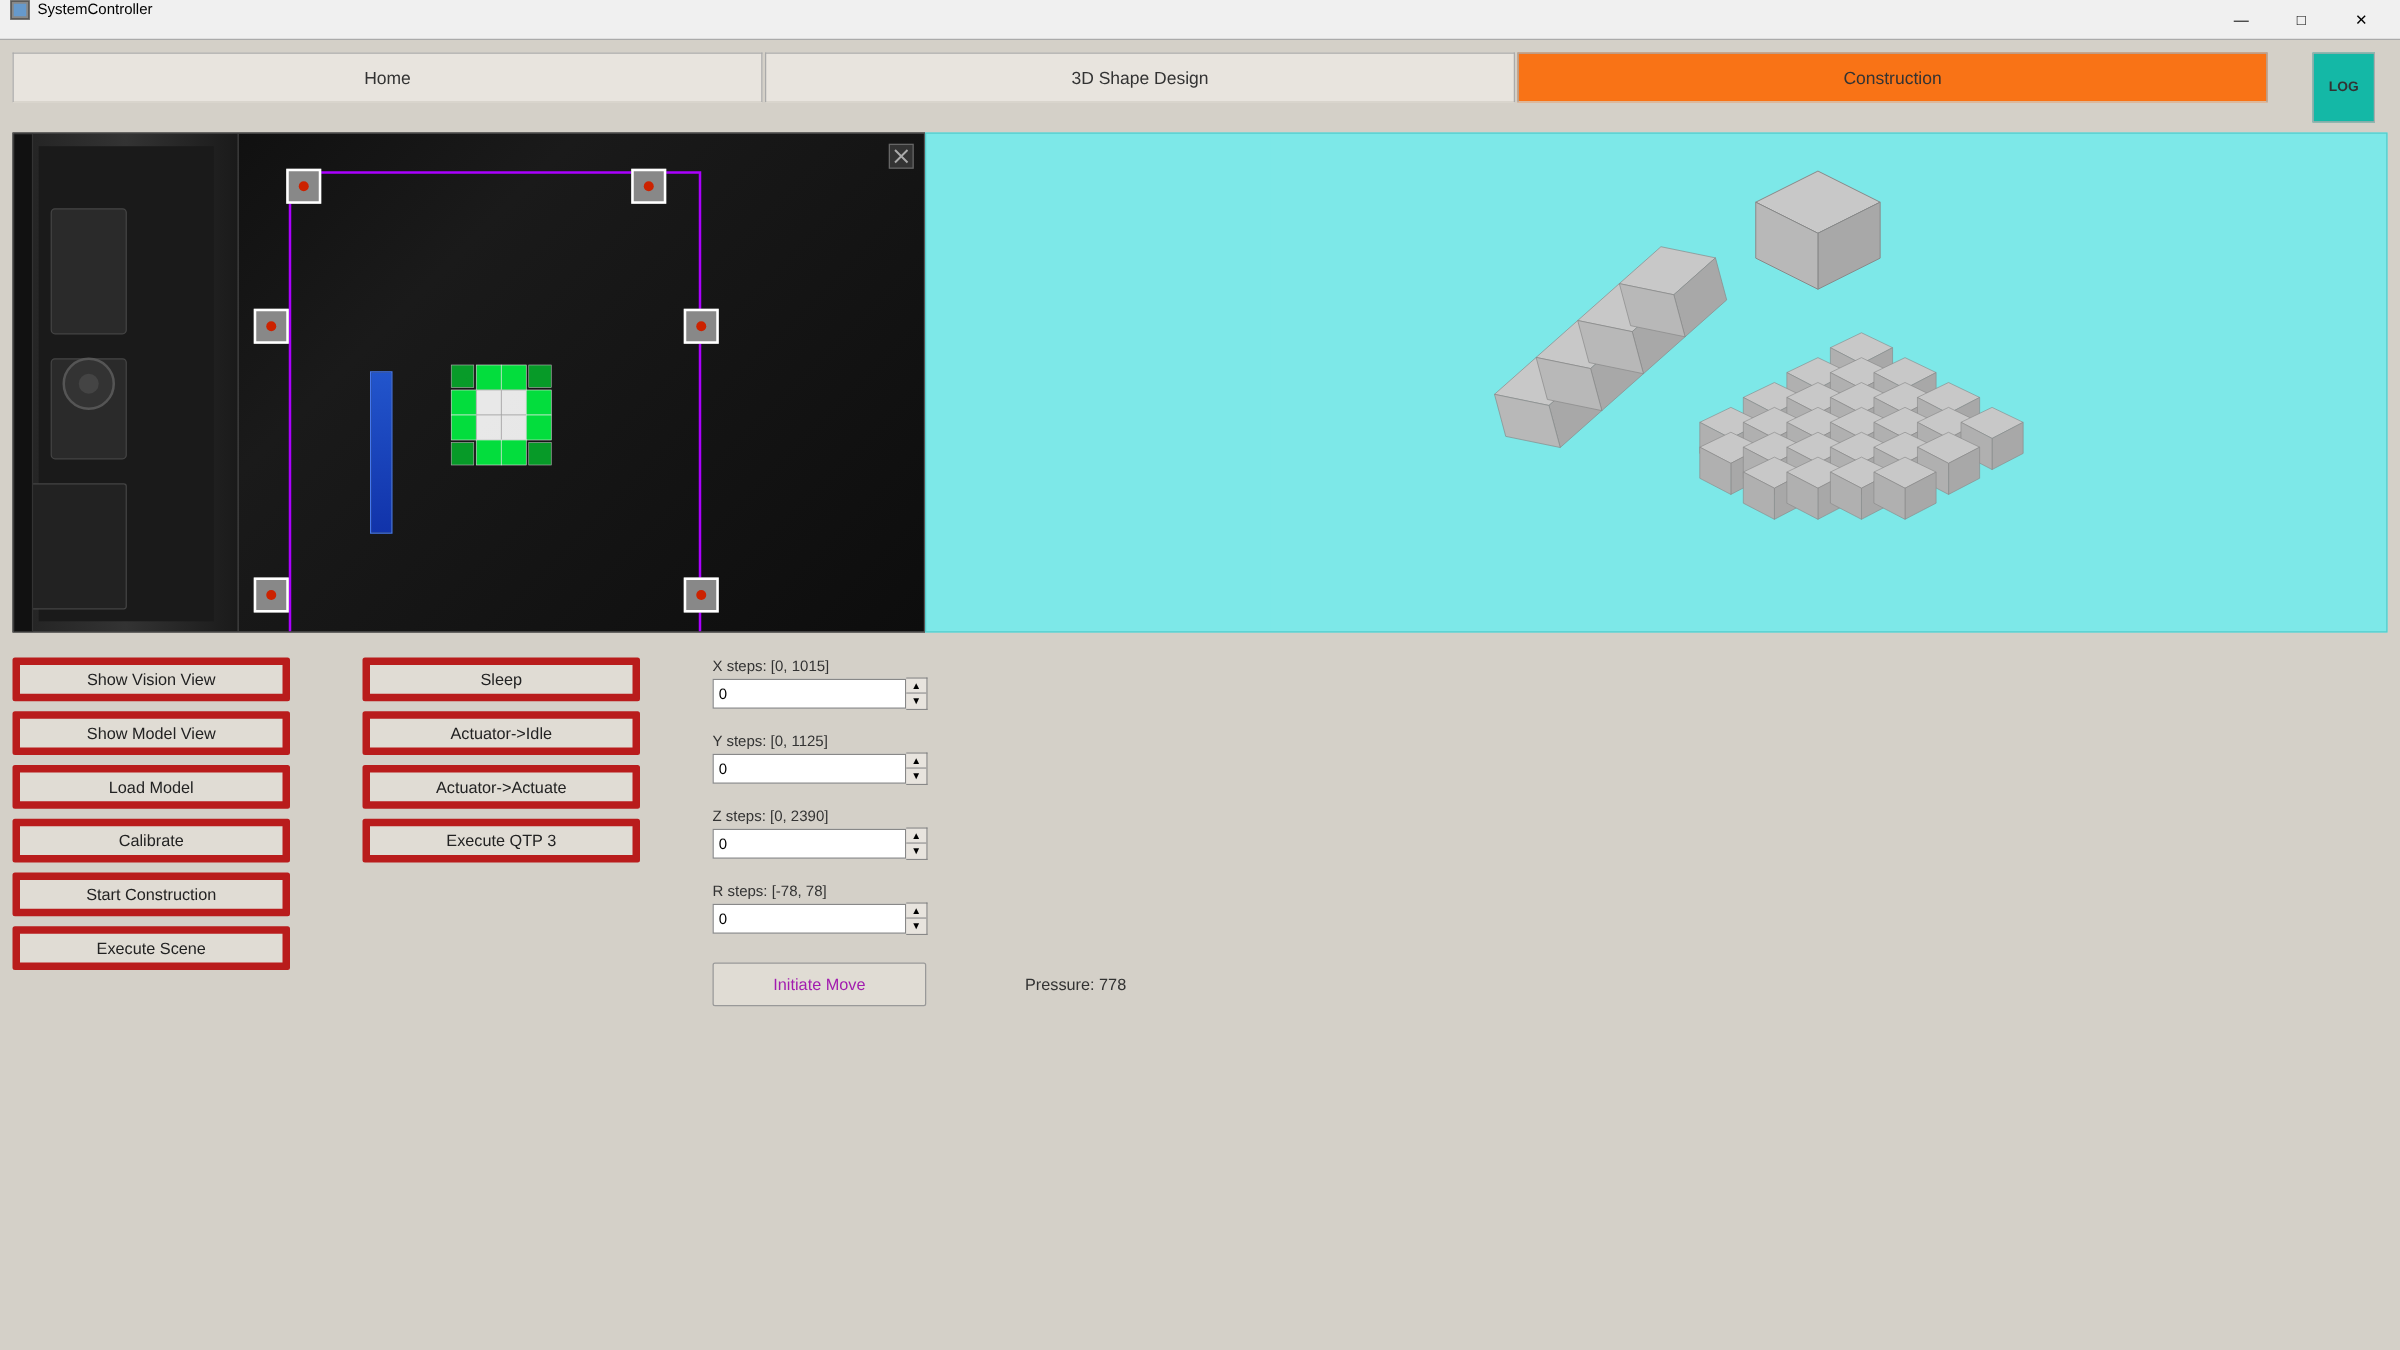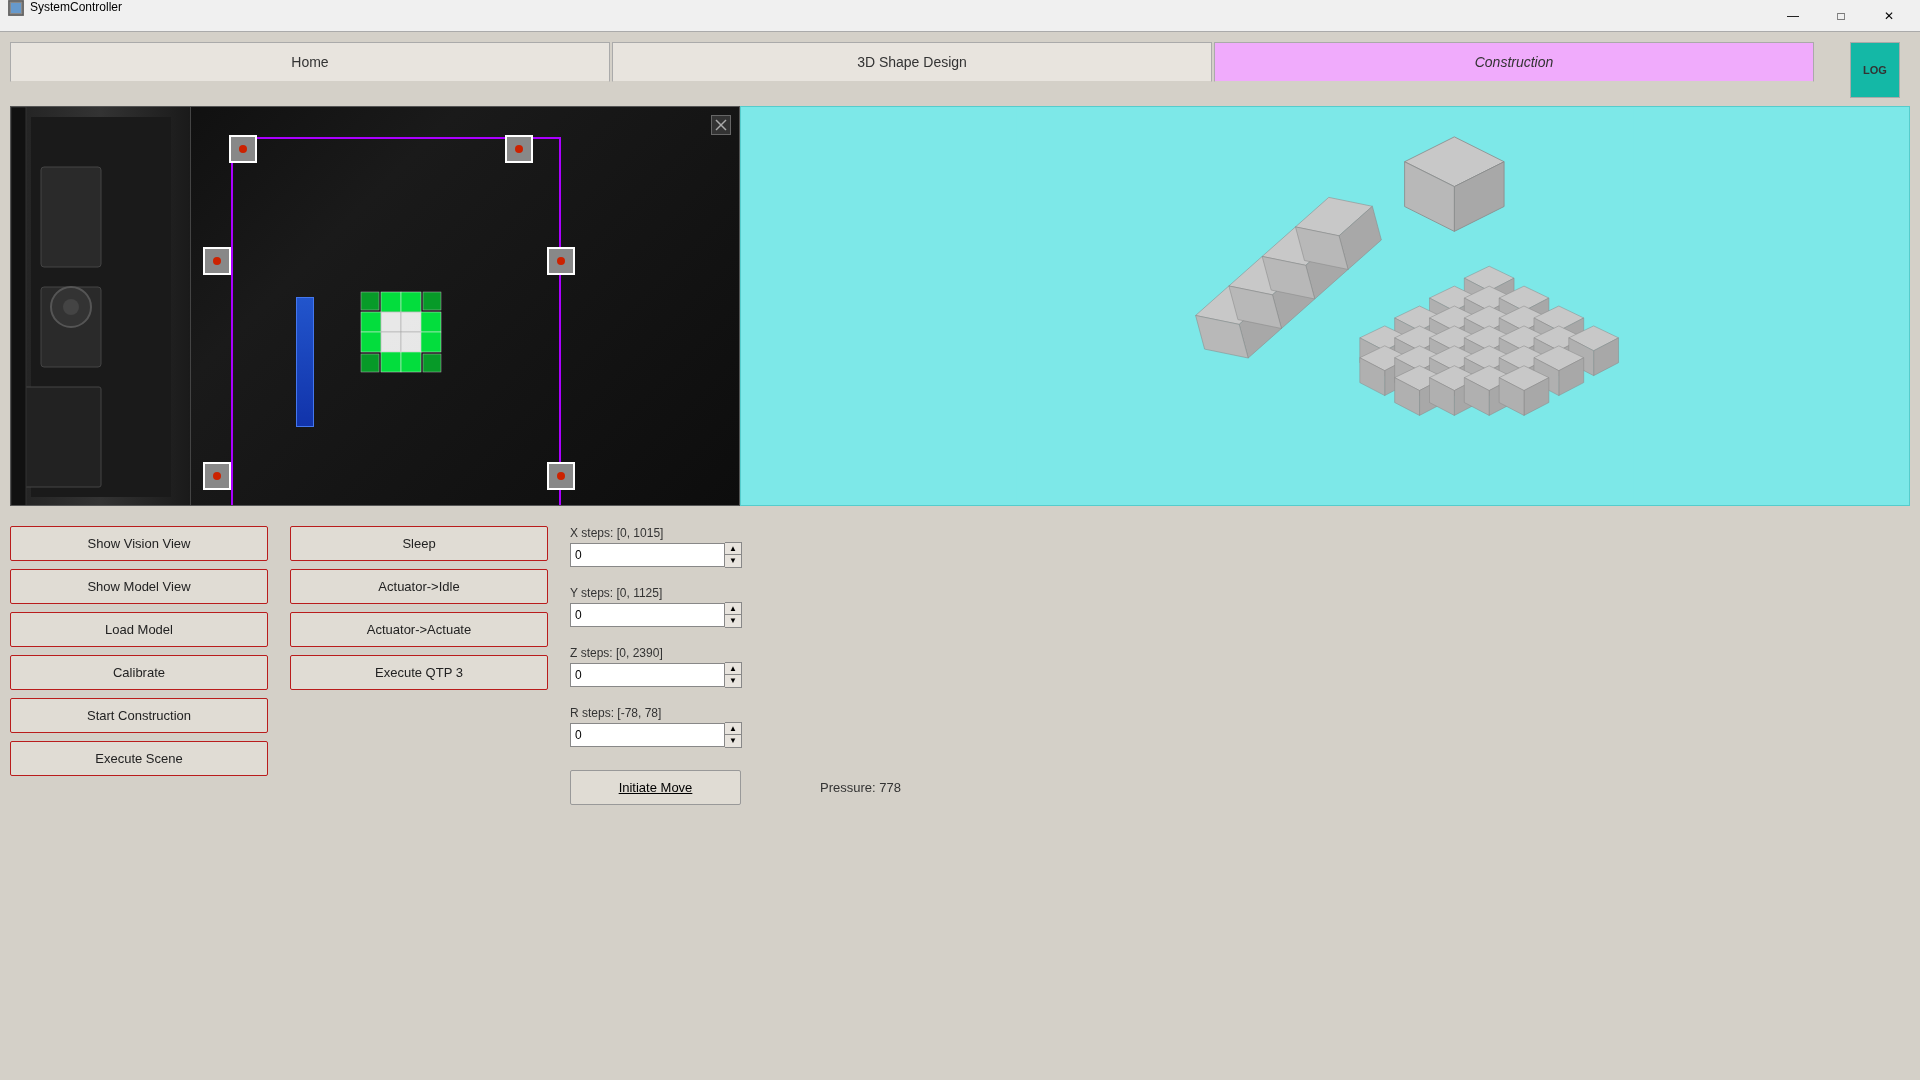--- a/index.html
+++ b/index.html
@@ -73,24 +73,23 @@
       border: 1px solid #aaa;
       border-bottom: 1px solid #d4d0c8;
       cursor: pointer;
       display: flex;
       align-items: center;
       justify-content: center;
       font-size: 14px;
       color: #333;
     }
     .nav-tab.active {
-      background: #f0abfc;
+      background: #f97316;
       border-bottom-color: #d4d0c8;
       font-weight: 500;
-      font-style: italic;
     }
     .log-btn {
       margin-left: auto;
       width: 50px;
       height: 56px;
       background: #14b8a6;
       border: 1px solid #aaa;
       cursor: pointer;
       display: flex;
       align-items: center;
@@ -200,24 +199,24 @@
     }
 
     
     .btn-col {
       display: flex;
       flex-direction: column;
       gap: 8px;
       min-width: 260px;
     }
     .ctrl-btn {
-      width: 258px;
+      width: 222px;
       height: 35px;
       background: #e0dcd4;
-      border: 1px solid #b91c1c;
+      border: 6px solid #b91c1c;
       border-radius: 2px;
       cursor: pointer;
       font-size: 13px;
       color: #222;
       text-align: center;
       display: flex;
       align-items: center;
       justify-content: center;
     }
 
@@ -271,24 +270,23 @@
     .spin-btn:last-child { border-bottom: none; }
 
     .initiate-btn {
       width: 171px;
       height: 35px;
       background: #e0dcd4;
       border: 1px solid #999;
       border-radius: 2px;
       cursor: pointer;
       font-size: 13px;
-      color: #000000;
+      color: #a21caf;
       text-align: center;
       margin-top: 4px;
-      text-decoration: underline;
     }
 
     .pressure-display {
       font-size: 13px;
       color: #333;
       margin-left: 40px;
       align-self: flex-end;
       padding-bottom: 10px;
     }
   </style>

